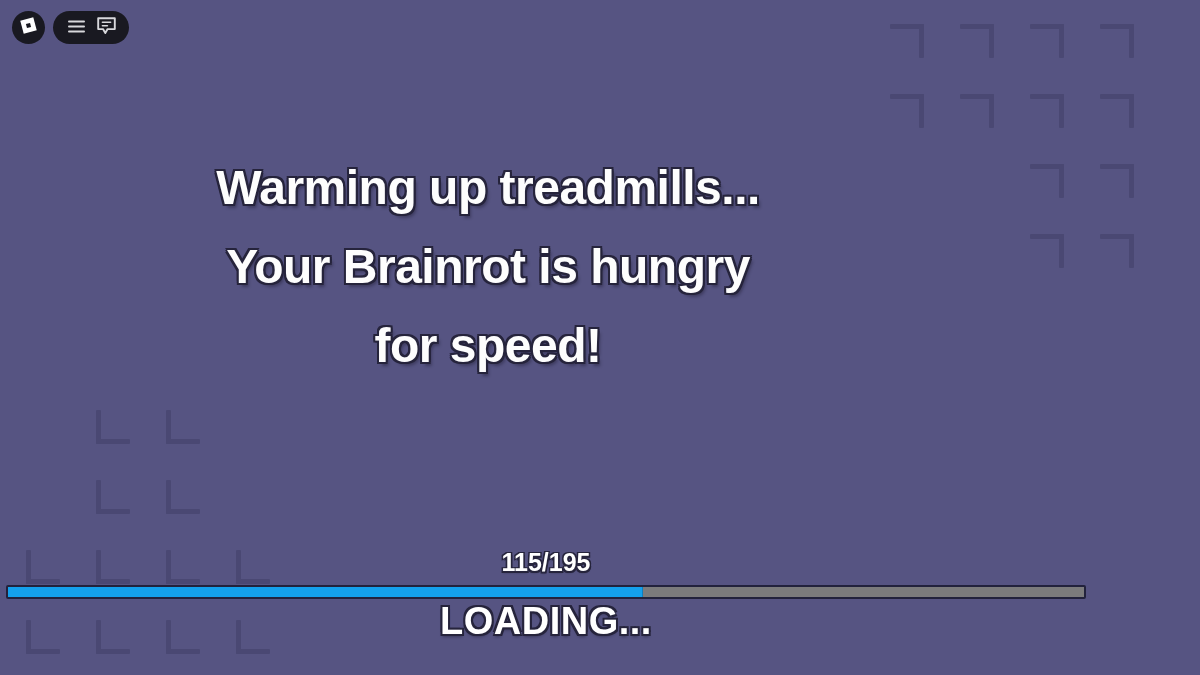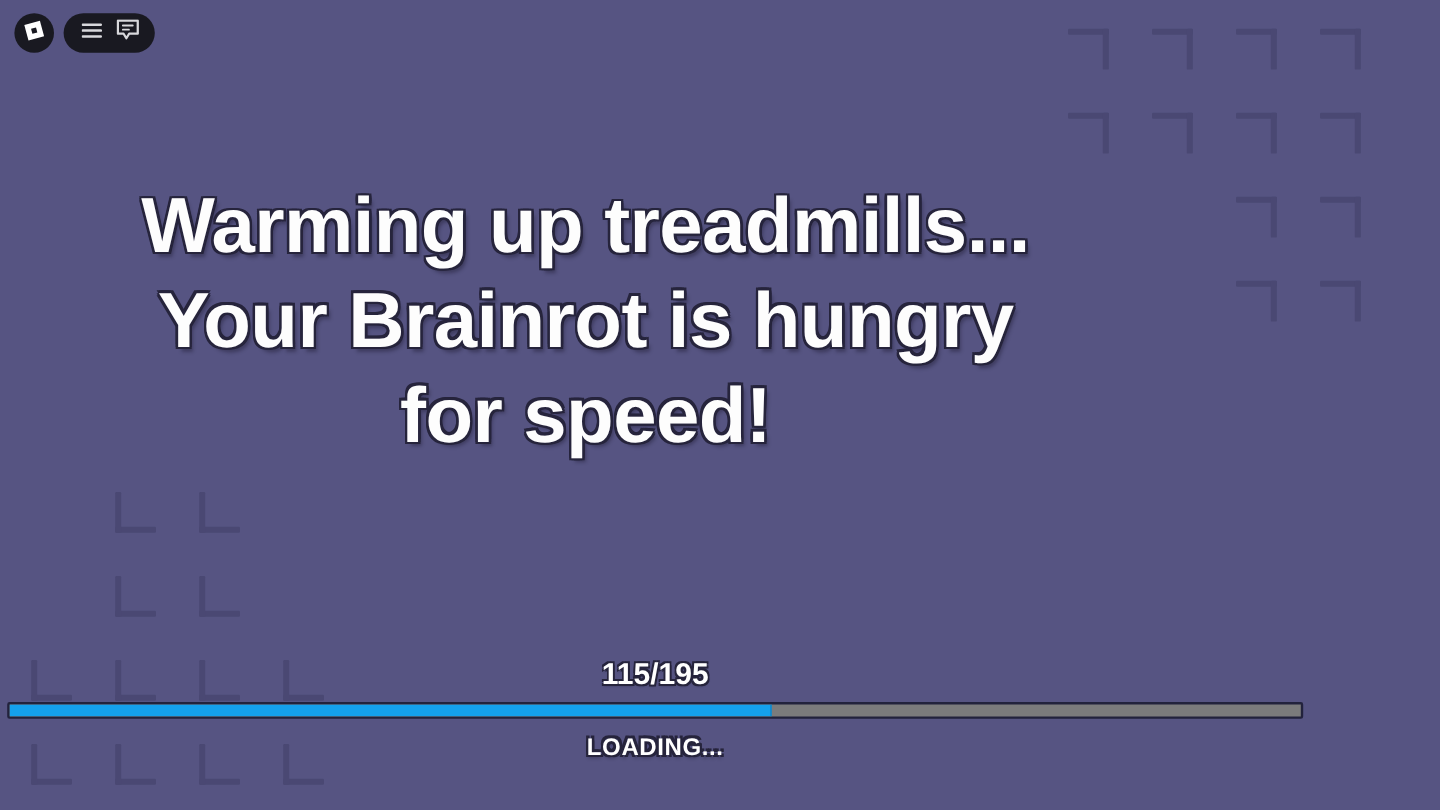--- a/index.html
+++ b/index.html
@@ -104,21 +104,21 @@
     cursor: pointer;
   }
 
   
   #headline {
     position: absolute;
     top: 148px;
     left: 0;
     width: 976px;
     text-align: center;
-    font-size: 65px;
+    font-size: 48px;
     line-height: 79px;
     font-weight: bold;
     color: #fdfdfd;
     letter-spacing: -0.5px;
     text-shadow:
       -2px -2px 0 #26243c,
        2px -2px 0 #26243c,
       -2px  2px 0 #26243c,
        2px  2px 0 #26243c,
        0   -2px 0 #26243c,
@@ -162,22 +162,22 @@
     overflow: hidden;
   }
   #progress-fill {
     height: 100%;
     background: #14a0ec;
     border-right: 1px solid #0e7fc0;
     box-sizing: border-box;
   }
   #progress-status {
     text-align: center;
-    margin-top: 13px;
-    font-size: 20px;
+    margin-top: 1px;
+    font-size: 38px;
     font-weight: bold;
     color: #ffffff;
     letter-spacing: 0.5px;
     text-shadow:
       -2px -2px 0 #26243c,
        2px -2px 0 #26243c,
       -2px  2px 0 #26243c,
        2px  2px 0 #26243c,
        0     3px 3px rgba(20,18,35,0.4);
   }

